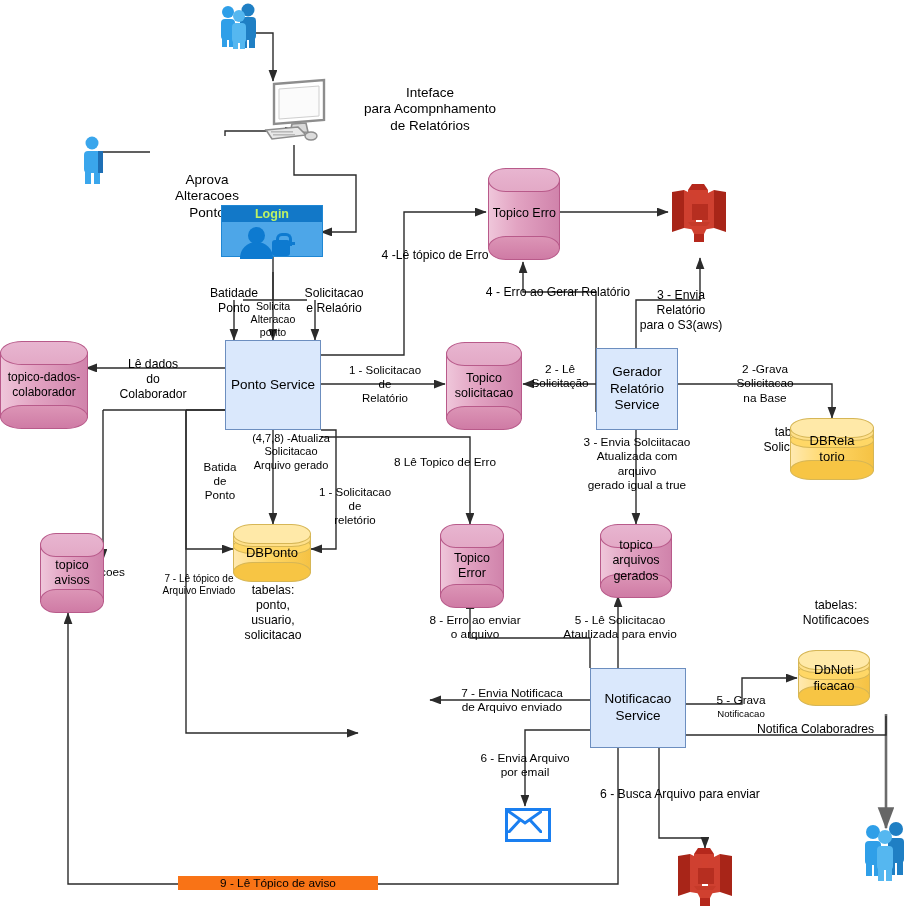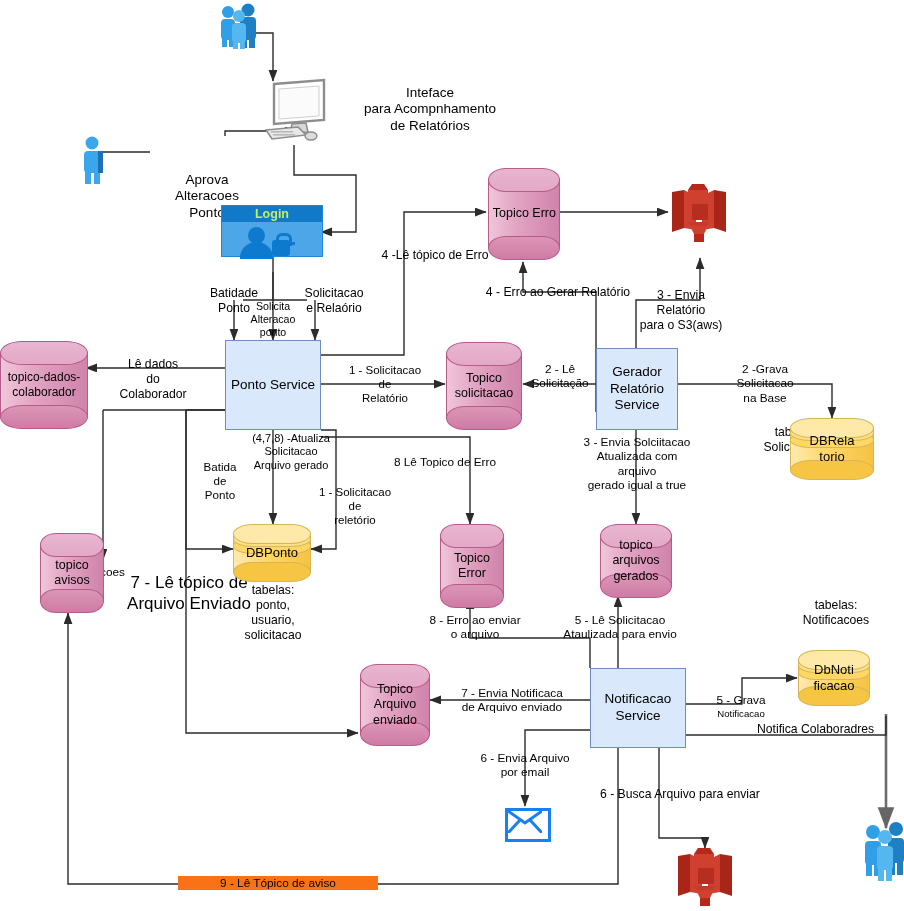--- a/index.html
+++ b/index.html
@@ -361,21 +361,21 @@
 Ataulizada para envio</div>
 
   <div class="cyl" style="left:40px;top:533px;width:64px;height:80px;">
     <div class="pinkMid"></div>
       <div class="pinkBot"></div>
       <div class="pinkTop"></div>
     <div class="label">topico
 avisos</div>
   </div>
   <div class="txt t13" style="left:28px;top:525px;width:116px;font-size:11.8px;margin-top:40px;">9 -Notificacoes</div>
-  <div class="txt t13" style="left:124px;top:573px;width:130px;font-size:17px;">7 - Lê tópico de
+  <div class="txt t13" style="left:134px;top:573px;width:130px;font-size:10px;">7 - Lê tópico de
 Arquivo Enviado</div>
 
   <div class="txt t13" style="left:782px;top:598px;width:108px;">tabelas:
 Notificacoes</div>
   <div class="db" style="left:798px;top:650px;width:72px;height:56px;">
     <div class="yMid"></div>
       <div class="yBot"></div>
       <div class="yRing2"></div>
       <div class="yRing1"></div>
       <div class="yTop"></div>
@@ -384,28 +384,20 @@
   </div>
 
   <div class="node proc" style="left:590px;top:668px;width:96px;height:80px;">
     <span style="white-space:pre-line;">Notificacao
 Service</span>
   </div>
   <div class="txt t13" style="left:700px;top:693px;width:82px;font-size:11.8px;">5 - Grava</div>
   <div class="txt t11" style="left:700px;top:708px;width:82px;font-size:9.6px;">Notificacao</div>
   <div class="txt t13 tleft" style="left:757px;top:722px;width:140px;">Notifica Colaboradres</div>
 
-  <div class="cyl" style="left:360px;top:664px;width:70px;height:82px;">
-    <div class="pinkMid"></div>
-      <div class="pinkBot"></div>
-      <div class="pinkTop"></div>
-    <div class="label">Topico
-Arquivo
-enviado</div>
-  </div>
   <div class="txt t13" style="left:434px;top:686px;width:156px;font-size:11.8px;">7 - Envia Notificaca
 de Arquivo enviado</div>
   <div class="txt t13" style="left:459px;top:751px;width:132px;font-size:11.8px;">6 - Envia Arquivo
 por email</div>
 
   <div class="envelope" style="left:505px;top:808px;width:40px;height:28px;">
     <svg viewBox="0 0 34 22" width="34" height="22" style="display:block;">
       <path d="M0,0 L17,12 L34,0" fill="none" stroke="#1a7ff0" stroke-width="3"></path>
       <path d="M0,22 L12,9 M34,22 L22,9" fill="none" stroke="#1a7ff0" stroke-width="3"></path>
     </svg>

